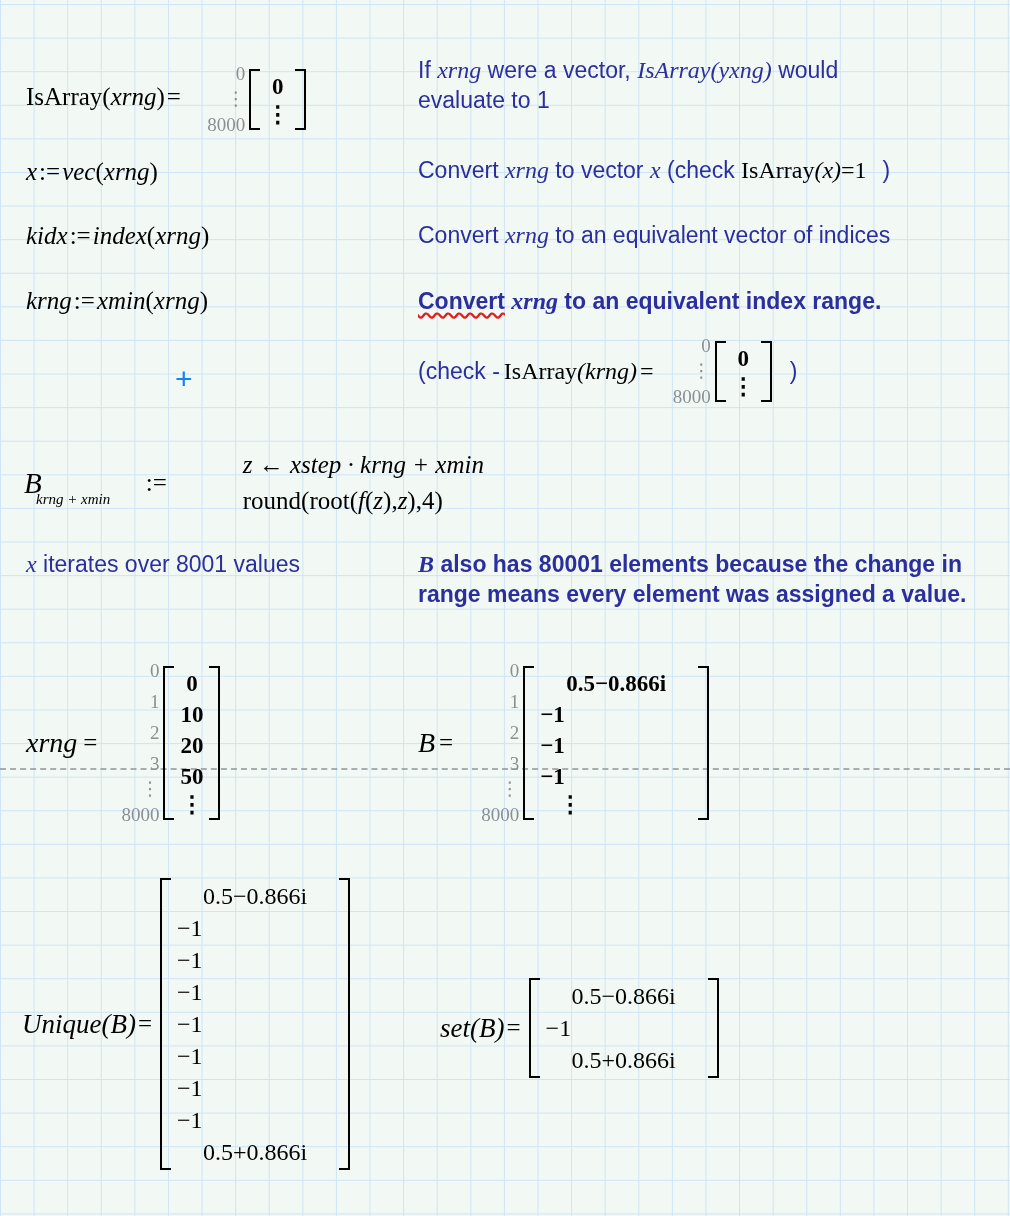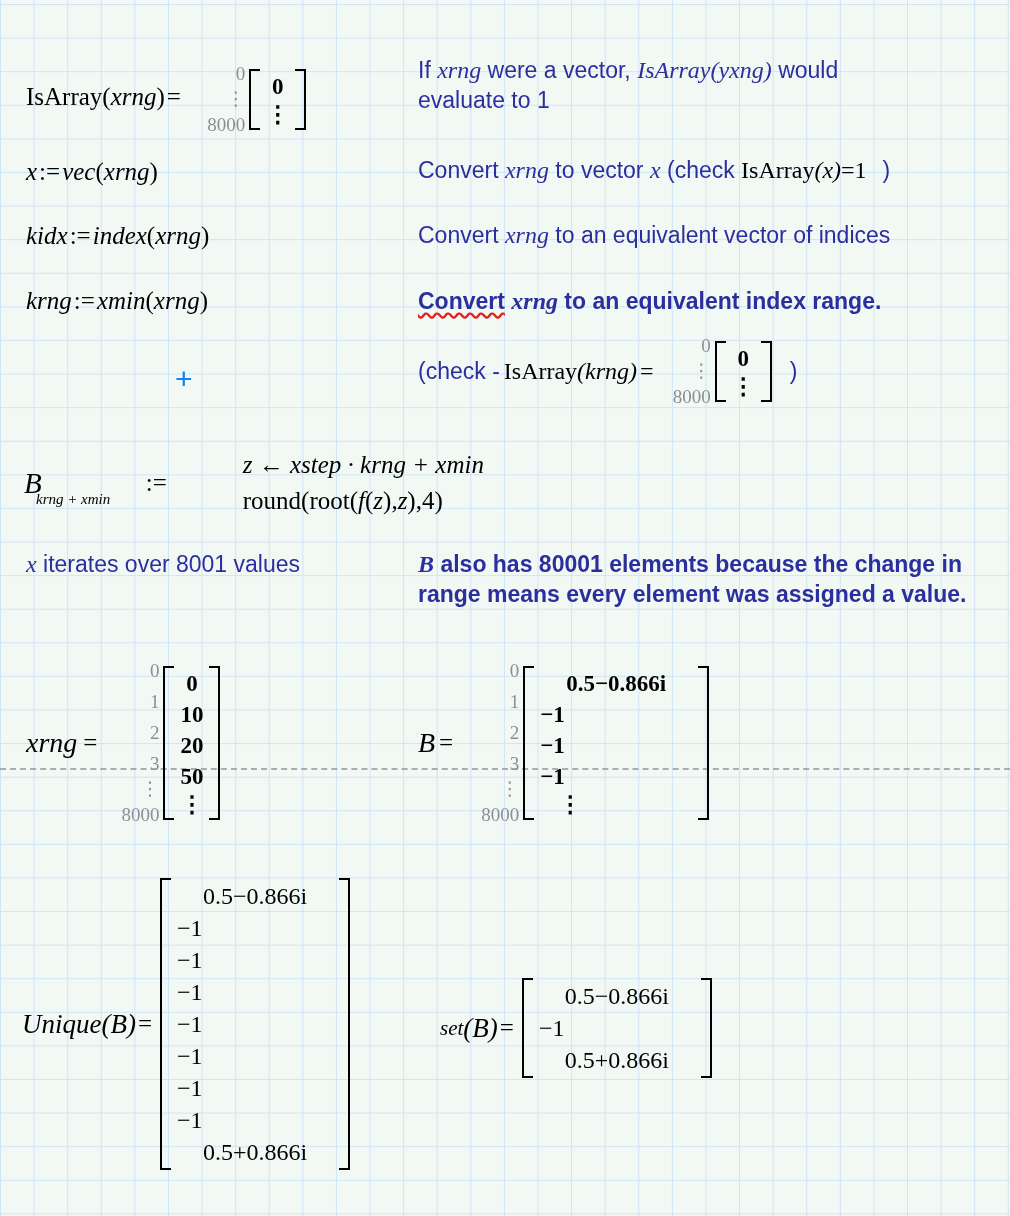--- a/index.html
+++ b/index.html
@@ -262,21 +262,21 @@
             <span class="l">−1</span>
             <span class="c">0.5+0.866i</span>
           </span>
         </span>
       </span>
     </span>
   </div>
 
   <div class="abs math" style="left:440px;top:978px;">
     <span style="display:inline-flex;align-items:center;">
-      <span class="mi" style="font-size:21px;">set</span>
+      <span class="mi" style="font-size:27px;">set</span>
         <span class="mr" style="font-style:italic;font-size:27px;">(B)</span>
         <span class="op">=</span>
       <span class="mtx" style="margin-left:6px;">
         <span class="brk">
           <span class="vals plain" style="width:156px;line-height:32px;font-size:24px;">
             <span class="c">0.5−0.866i</span>
             <span class="l">−1</span>
             <span class="c">0.5+0.866i</span>
           </span>
         </span>

